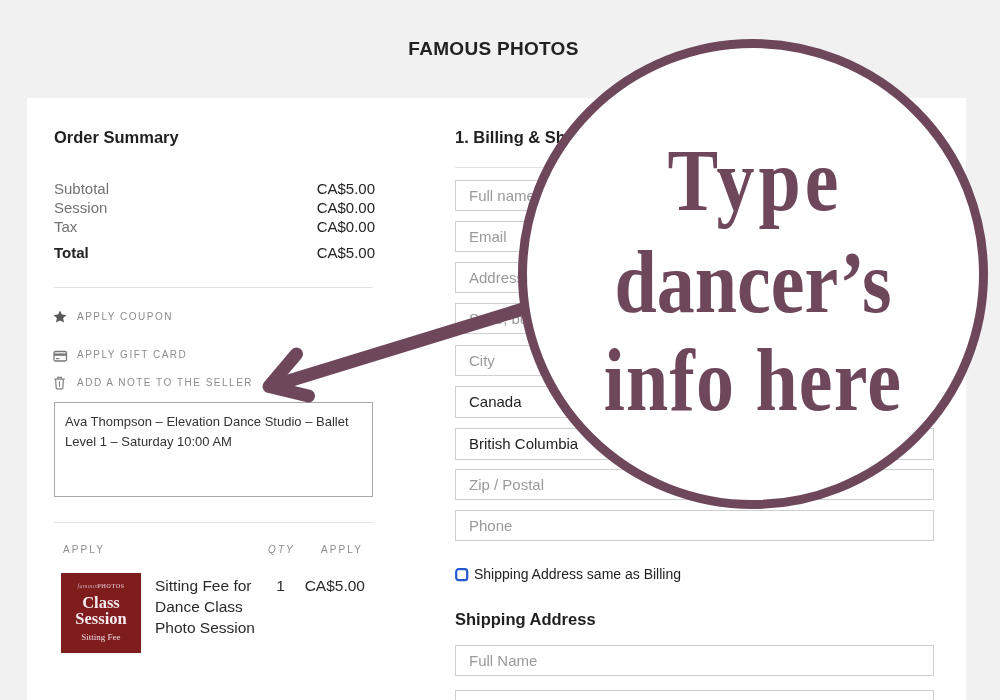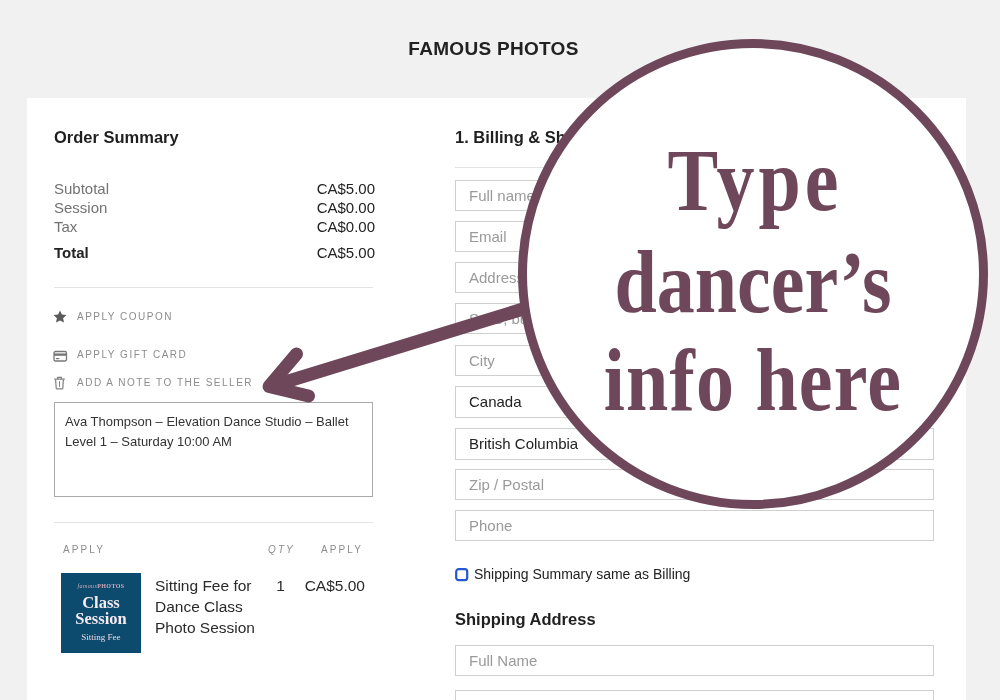--- a/index.html
+++ b/index.html
@@ -12,21 +12,21 @@
   .h2 { font-size:16.5px; font-weight:bold; color:#1f1f1f; }
   .row { left:54px; width:321px; font-size:15px; height:19px; }
   .row .lab { color:#737373; }
   .row .val { float:right; color:#222; }
   .hr { height:1px; background:#e3e3e3; }
   .link { font-size:10px; letter-spacing:1.5px; color:#8c8c8c; height:14px; }
   .link svg { position:absolute; left:-24px; top:-1px; }
   .ta { left:54px; top:402px; width:319px; height:95px; border:1px solid #a9a9a9;
         padding:9px 10px; font-size:15px; line-height:20px; color:#333; }
   .th { font-size:10px; letter-spacing:2.1px; color:#8c8c8c; }
-  .thumb { left:61px; top:573px; width:80px; height:80px; background:#0c4a6e; color:#f6ecf1;
+  .thumb { left:61px; top:573px; width:80px; height:80px; background:#7f1d1d; color:#f6ecf1;
            text-align:center; font-family:"Liberation Serif",serif; }
   .fld { left:455px; width:479px; height:31px; border:1px solid #cfcfcf; background:#fff;
          font-size:15px; color:#9a9a9a; line-height:29px; padding-left:13px; }
   .sel { height:32px; line-height:30px; color:#222; }
   .itx { font-size:15.5px; color:#2a2a2a; }
 </style>
 </head>
 <body>
   <div class="abs hdr">FAMOUS PHOTOS</div>
   <div class="abs card"></div>
@@ -82,21 +82,21 @@
   <div class="abs fld" style="top:303px;">Suite, building (optional)</div>
   <div class="abs fld" style="top:345px;">City</div>
   <div class="abs fld sel" style="top:386px;">Canada</div>
   <div class="abs fld sel" style="top:428px;">British Columbia</div>
   <div class="abs fld" style="top:469px;">Zip / Postal</div>
   <div class="abs fld" style="top:510px;">Phone</div>
 
   <svg class="abs" style="left:455px; top:568px;" width="14" height="14" viewBox="0 0 14 14">
     <rect x="1.2" y="1.2" width="11" height="11" rx="2.4" fill="none" stroke="#2458d0" stroke-width="2.2"></rect>
   </svg>
-  <div class="abs" style="left:474px; top:566px; font-size:14px; color:#222;">Shipping Summary same as Billing</div>
+  <div class="abs" style="left:474px; top:566px; font-size:14px; color:#222;">Shipping Address same as Billing</div>
 
   <div class="abs h2" style="left:455px; top:609.5px;">Shipping Address</div>
   <div class="abs fld" style="top:645px;">Full Name</div>
   <div class="abs fld" style="top:690px;">Address</div>
 
   <svg class="abs" style="left:0; top:0;" width="1000" height="700" viewBox="0 0 1000 700">
     <path d="M282 383 L575 293" stroke="#6e475a" stroke-width="13" stroke-linecap="round" fill="none"></path>
     <path d="M296.5 354 L269 386.5 L308.5 396" stroke="#6e475a" stroke-width="13" stroke-linecap="round" stroke-linejoin="round" fill="none"></path>
     <circle cx="753" cy="274" r="230.5" fill="#ffffff" stroke="#6e475a" stroke-width="9"></circle>
     <g font-family="'Liberation Serif',serif" font-weight="bold" fill="#6e475a" text-anchor="middle" transform="scale(1,1.18)">

